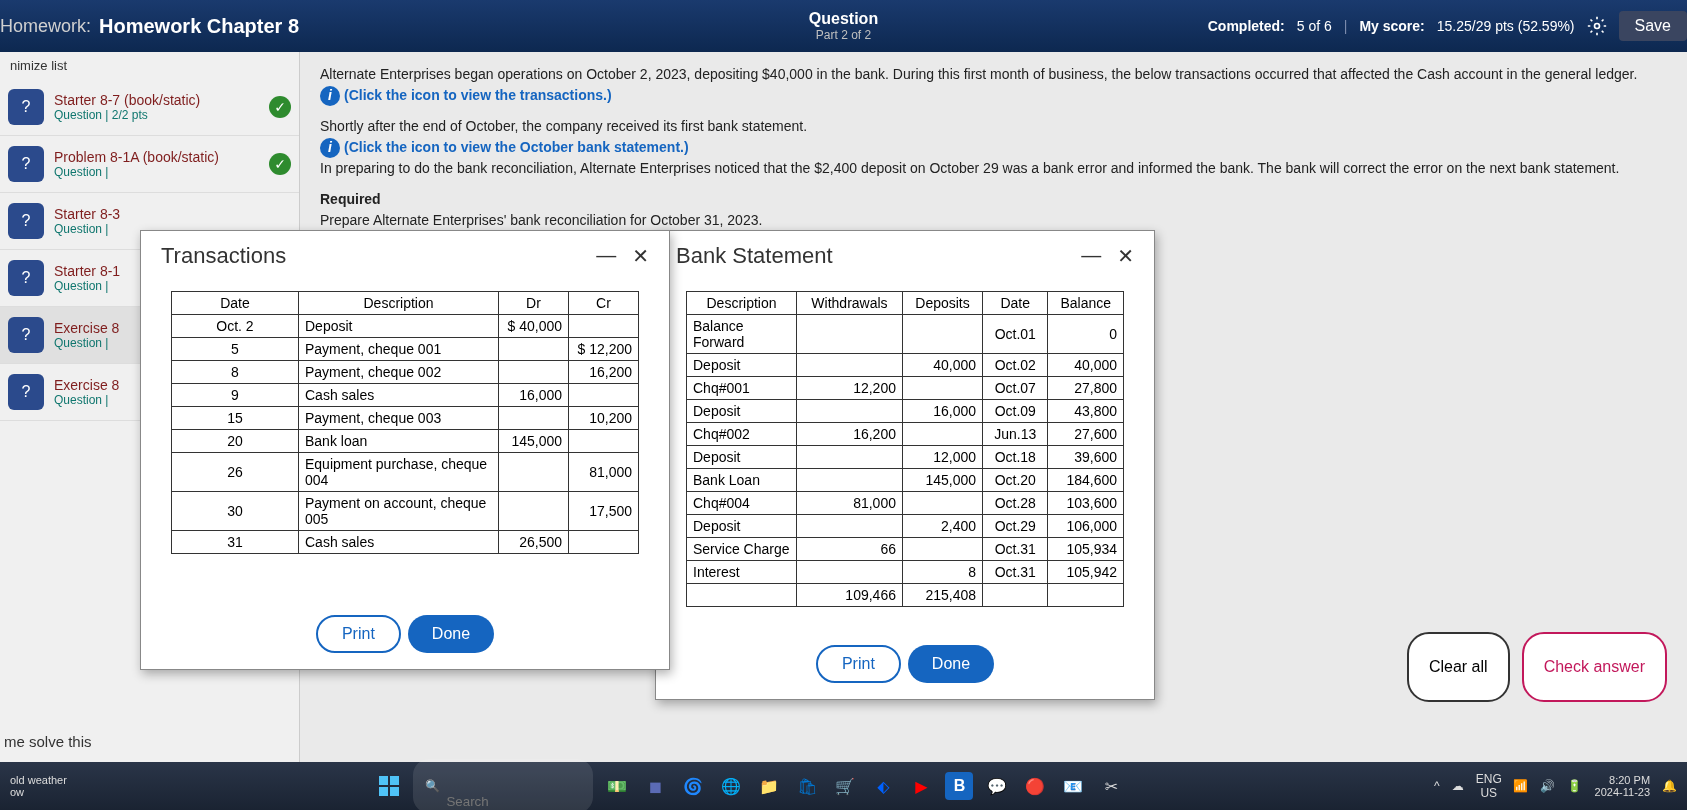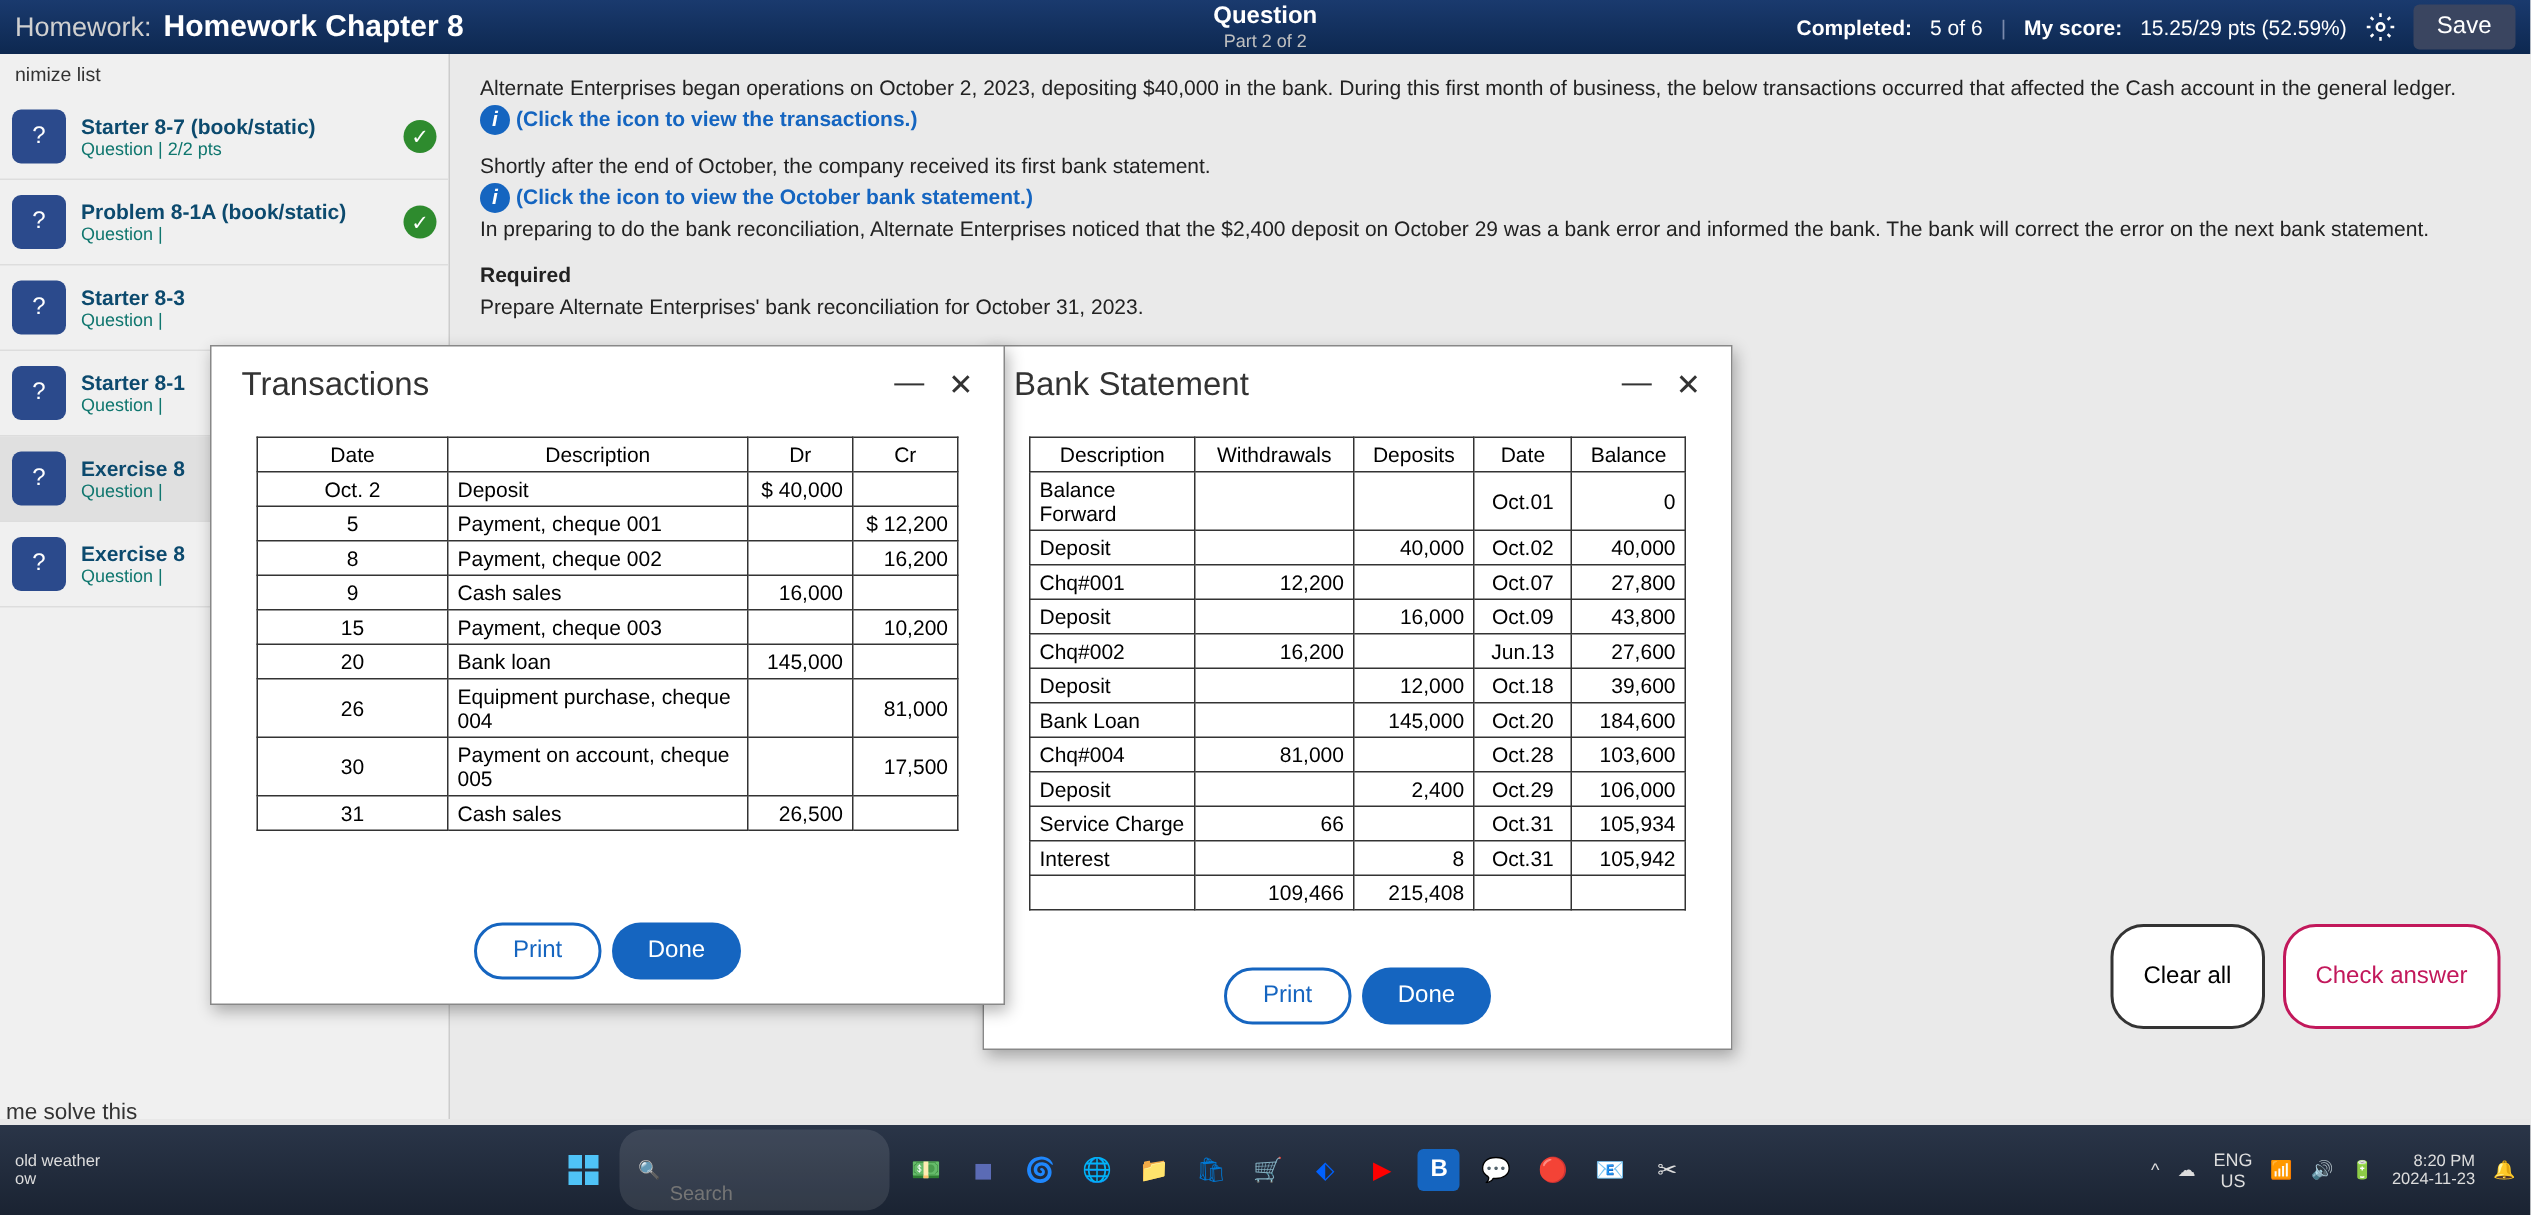--- a/index.html
+++ b/index.html
@@ -1,35 +1,35 @@
 <!DOCTYPE html>
 <html><head>
 <meta charset="utf-8">
 <style>
 * { margin: 0; padding: 0; box-sizing: border-box; font-family: Arial, sans-serif; }
 body { background: #e8e8e8; width: 1687px; height: 810px; overflow: hidden; position: relative; }
 
-.top-bar { background: linear-gradient(to bottom, #1a3a6e, #0d2850); color: #fff; height: 36px; display: flex; align-items: center; padding: 0 10px; }
+.top-bar { background: linear-gradient(to bottom, #1a3a6e, #0d2850); color: #fff; height: 52px; display: flex; align-items: center; padding: 0 0; }
 .hw-label { font-size: 18px; color: #d0d0d0; }
 .hw-title { font-size: 20px; font-weight: bold; margin-left: 8px; }
 .question-center { position: absolute; left: 50%; transform: translateX(-50%); text-align: center; }
 .q-title { font-size: 16px; font-weight: bold; }
 .q-part { font-size: 12px; color: #c0c0c0; }
 .top-right { margin-left: auto; display: flex; align-items: center; gap: 12px; font-size: 14px; }
 .gear-icon { width: 20px; height: 20px; display: inline-block; }
 .save-btn { background: #3a4560; padding: 6px 16px; border-radius: 4px; color: #fff; font-size: 16px; border: none; cursor: pointer; }
 
 .main-area { display: flex; height: calc(100% - 52px - 48px); }
 .sidebar { width: 300px; background: #f0f0f0; border-right: 1px solid #ccc; overflow-y: auto; }
 .minimize { font-size: 13px; color: #333; padding: 6px 10px; }
 .sidebar-item { display: flex; align-items: center; padding: 10px 8px; border-bottom: 1px solid #ddd; gap: 10px; }
 .sidebar-item.active { background: #e0e0e0; }
 .hex-icon { width: 36px; height: 36px; background: #2b4a8c; border-radius: 6px; display: flex; align-items: center; justify-content: center; color: #fff; font-size: 16px; flex-shrink: 0; }
 .sidebar-text { flex: 1; }
-.sidebar-title { font-size: 14px; font-weight: bold; color: #0c4a6e; }
+.sidebar-title { font-size: 14px; font-weight: normal; color: #7f1d1d; }
 .sidebar-sub { font-size: 12px; color: #0f766e; }
 .check-circle { width: 22px; height: 22px; background: #2e8b2e; border-radius: 50%; display: flex; align-items: center; justify-content: center; color: #fff; font-size: 14px; }
 
 .content { flex: 1; padding: 12px 20px; background: #eaeaea; position: relative; overflow: hidden; }
 .instructions { font-size: 14px; color: #222; line-height: 1.5; }
 .info-icon { display: inline-flex; width: 20px; height: 20px; background: #1565c0; color: #fff; border-radius: 50%; align-items: center; justify-content: center; font-weight: bold; font-style: italic; font-size: 14px; margin-right: 4px; }
 .link-text { color: #1565c0; font-weight: bold; }
 .required { font-weight: bold; margin-top: 10px; }
 
 .dialog { position: absolute; background: #fff; border: 1px solid #888; box-shadow: 2px 4px 10px rgba(0,0,0,0.3); }
@@ -50,21 +50,21 @@
 .dialog-footer { display: flex; justify-content: center; gap: 7px; padding: 16px; position: absolute; bottom: 0; width: 100%; }
 .btn-outline { border: 2px solid #1565c0; background: #fff; color: #1565c0; padding: 8px 24px; border-radius: 22px; font-size: 16px; cursor: pointer; }
 .btn-solid { border: none; background: #1565c0; color: #fff; padding: 8px 24px; border-radius: 22px; font-size: 16px; cursor: pointer; }
 
 .bottom-actions { position: absolute; right: 20px; bottom: 60px; display: flex; gap: 12px; z-index: 5; }
 .btn-clear { border: 2px solid #333; background: #fff; padding: 8px 20px; border-radius: 22px; font-size: 16px; cursor: pointer; }
 .btn-check { border: 2px solid #c2185b; background: #fff; color: #c2185b; padding: 24px 20px; border-radius: 22px; font-size: 16px; cursor: pointer; }
 
 .help-link { position: absolute; bottom: 60px; left: 0; font-size: 15px; color: #333; padding-left: 4px; }
 
-.taskbar { position: absolute; bottom: 0; left: 0; right: 0; height: 60px; background: linear-gradient(to top, #1a2332, #2a3548); display: flex; align-items: center; padding: 0 10px; color: #ddd; font-size: 12px; }
+.taskbar { position: absolute; bottom: 0; left: 0; right: 0; height: 48px; background: linear-gradient(to top, #1a2332, #2a3548); display: flex; align-items: center; padding: 0 10px; color: #ddd; font-size: 12px; }
 .tb-left { display: flex; flex-direction: column; font-size: 11px; }
 .tb-center { flex: 1; display: flex; align-items: center; justify-content: center; gap: 10px; }
 .tb-search { display: flex; align-items: center; background: rgba(255,255,255,0.1); border-radius: 16px; padding: 4px 12px; gap: 6px; width: 180px; }
 .tb-search input { background: transparent; border: none; color: #ddd; outline: none; width: 120px; margin-top: 31px; }
 .tb-icon { width: 28px; height: 28px; border-radius: 4px; display: flex; align-items: center; justify-content: center; font-size: 16px; }
 .tb-right { display: flex; align-items: center; gap: 12px; }
 .tb-time { text-align: right; font-size: 11px; }
 
 .win-icon { display: grid; grid-template-columns: 1fr 1fr; gap: 2px; width: 20px; height: 20px; }
 .win-icon div { background: #4fc3f7; }

